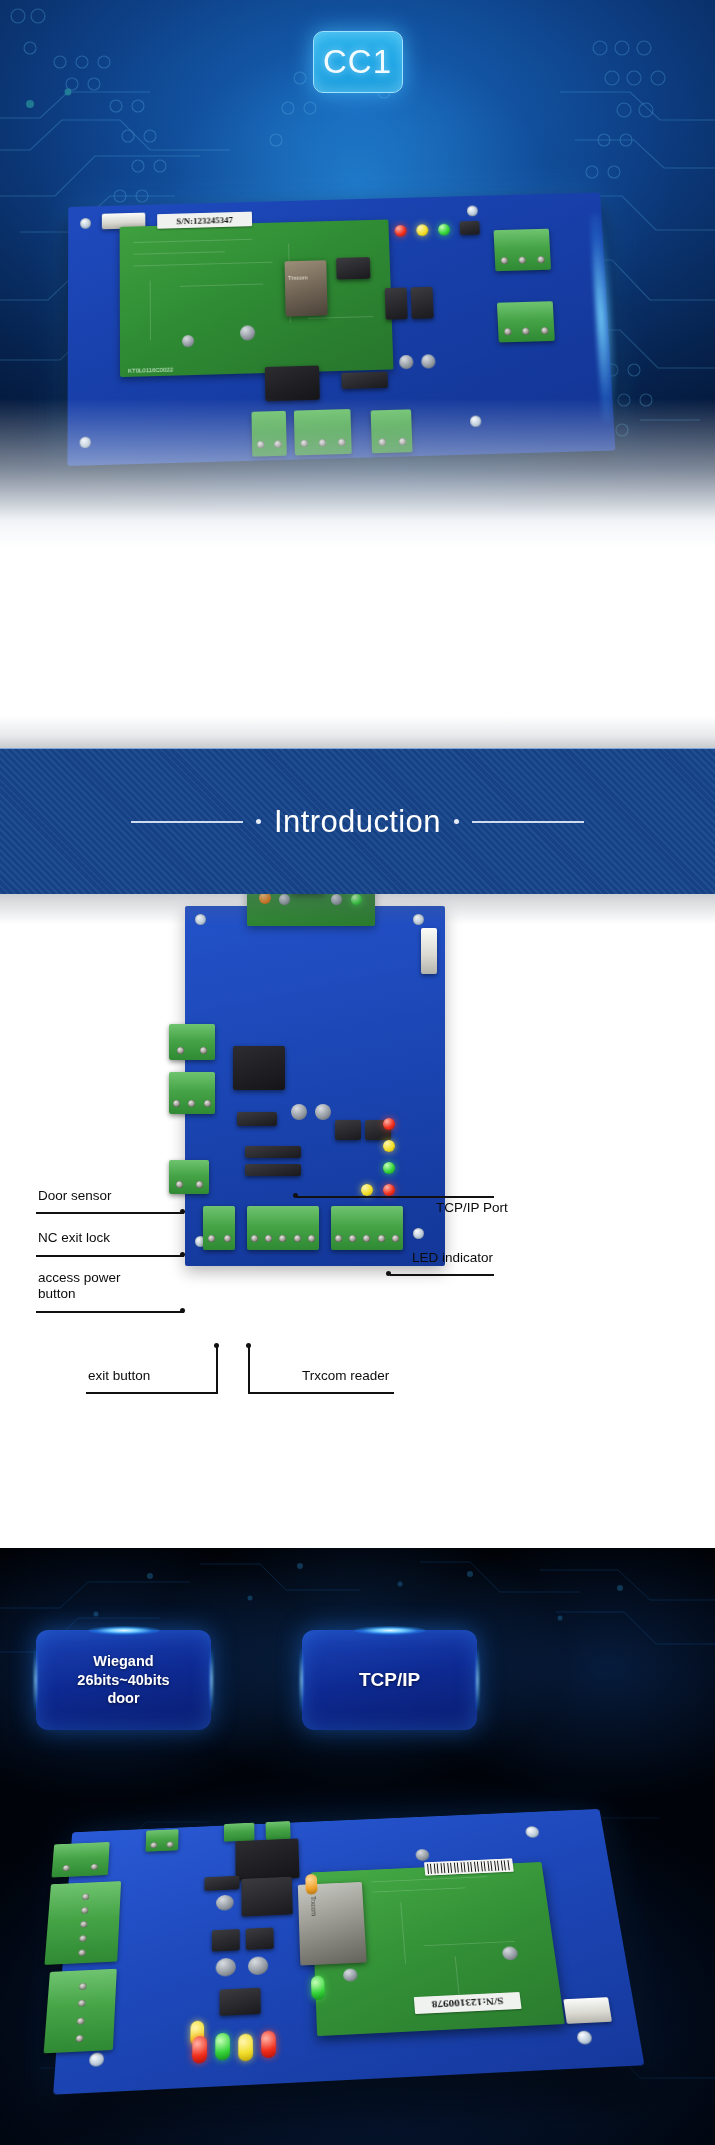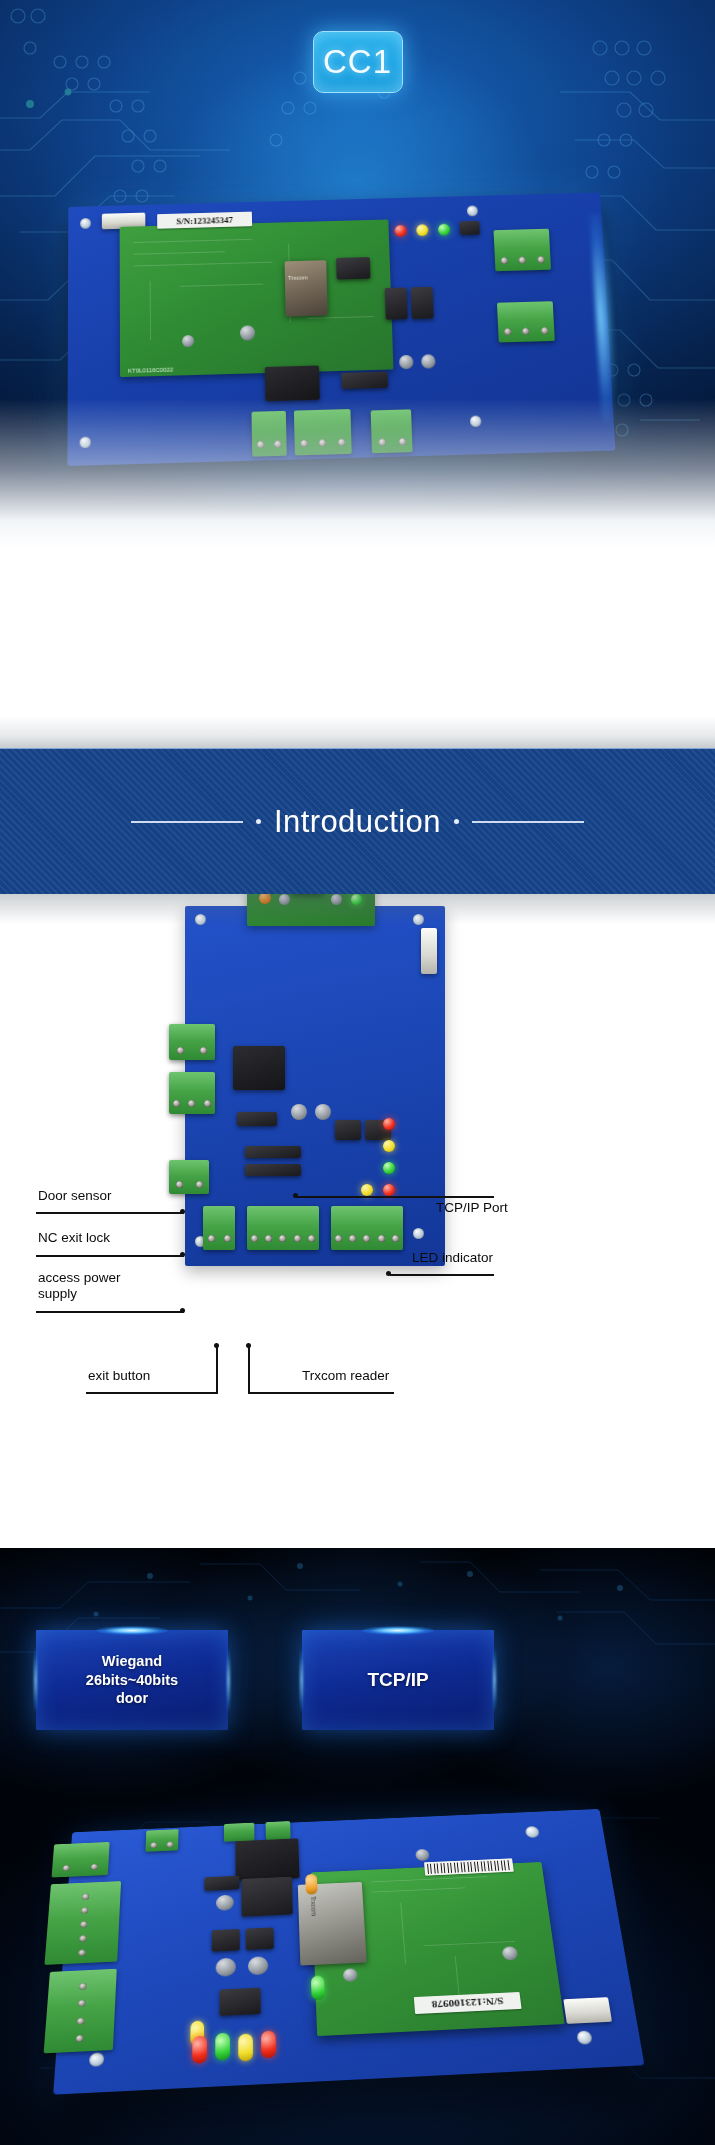--- a/index.html
+++ b/index.html
@@ -150,21 +150,21 @@
     background:
       radial-gradient(ellipse 300px 190px at 15% 20%, rgba(20,80,170,0.35) 0%, rgba(0,0,0,0) 70%),
       radial-gradient(ellipse 300px 190px at 50% 18%, rgba(25,95,190,0.33) 0%, rgba(0,0,0,0) 70%),
       radial-gradient(ellipse 300px 190px at 85% 20%, rgba(20,80,170,0.33) 0%, rgba(0,0,0,0) 70%),
       radial-gradient(ellipse 600px 340px at 50% 78%, rgba(10,48,110,0.55) 0%, rgba(0,2,10,0) 72%),
       linear-gradient(180deg,#000206 0%,#000309 40%,#01060f 100%);
     overflow:hidden;
   }
   .dark-circuit { position:absolute; inset:0; opacity:0.42; }
   .fbox {
-    position:absolute; top:82px; width:192px; height:100px; border-radius:1px;
+    position:absolute; top:82px; width:175px; height:100px; border-radius:12px;
     background:linear-gradient(170deg, rgba(28,70,190,0.95) 0%, rgba(14,42,150,0.95) 50%, rgba(10,30,115,0.95) 100%);
     box-shadow:0 0 26px rgba(40,130,255,0.45), inset 0 0 22px rgba(60,150,255,0.30);
     display:flex; align-items:center; justify-content:center;
     text-align:center; padding:0 8px;
   }
   .fbox-text { color:#ffffff; font-size:14.5px; font-weight:bold; line-height:1.30; text-shadow:0 1px 3px rgba(0,0,0,0.55); }
   .fbox-text.big { font-size:19px; }
   .fbox-text.mid { font-size:17px; }
   .fbox-spark {
     position:absolute; left:50%; top:-4px; transform:translateX(-50%);
@@ -464,21 +464,21 @@
 
     <div class="lbl" style="left:38px; top:264px;">Door sensor</div>
     <div class="lead-h" style="left:36px; top:288px; width:148px;"></div>
     <div class="lead-dot" style="left:180px; top:285px;"></div>
 
     <div class="lbl" style="left:38px; top:306px;">NC exit lock</div>
     <div class="lead-h" style="left:36px; top:331px; width:148px;"></div>
     <div class="lead-dot" style="left:180px; top:328px;"></div>
 
     <div class="lbl" style="left:38px; top:346px;">access power</div>
-    <div class="lbl" style="left:38px; top:362px;">supply</div>
+    <div class="lbl" style="left:38px; top:362px;">button</div>
     <div class="lead-h" style="left:36px; top:387px; width:148px;"></div>
     <div class="lead-dot" style="left:180px; top:384px;"></div>
 
     <div class="lbl" style="left:436px; top:248px;margin-top:28px;">TCP/IP Port</div>
     <div class="lead-h" style="left:296px; top:272px; width:198px;"></div>
     <div class="lead-dot" style="left:293px; top:269px;"></div>
 
     <div class="lbl" style="left:412px; top:326px;">LED indicator</div>
     <div class="lead-h" style="left:390px; top:350px; width:104px;"></div>
     <div class="lead-dot" style="left:386px; top:347px;"></div>

